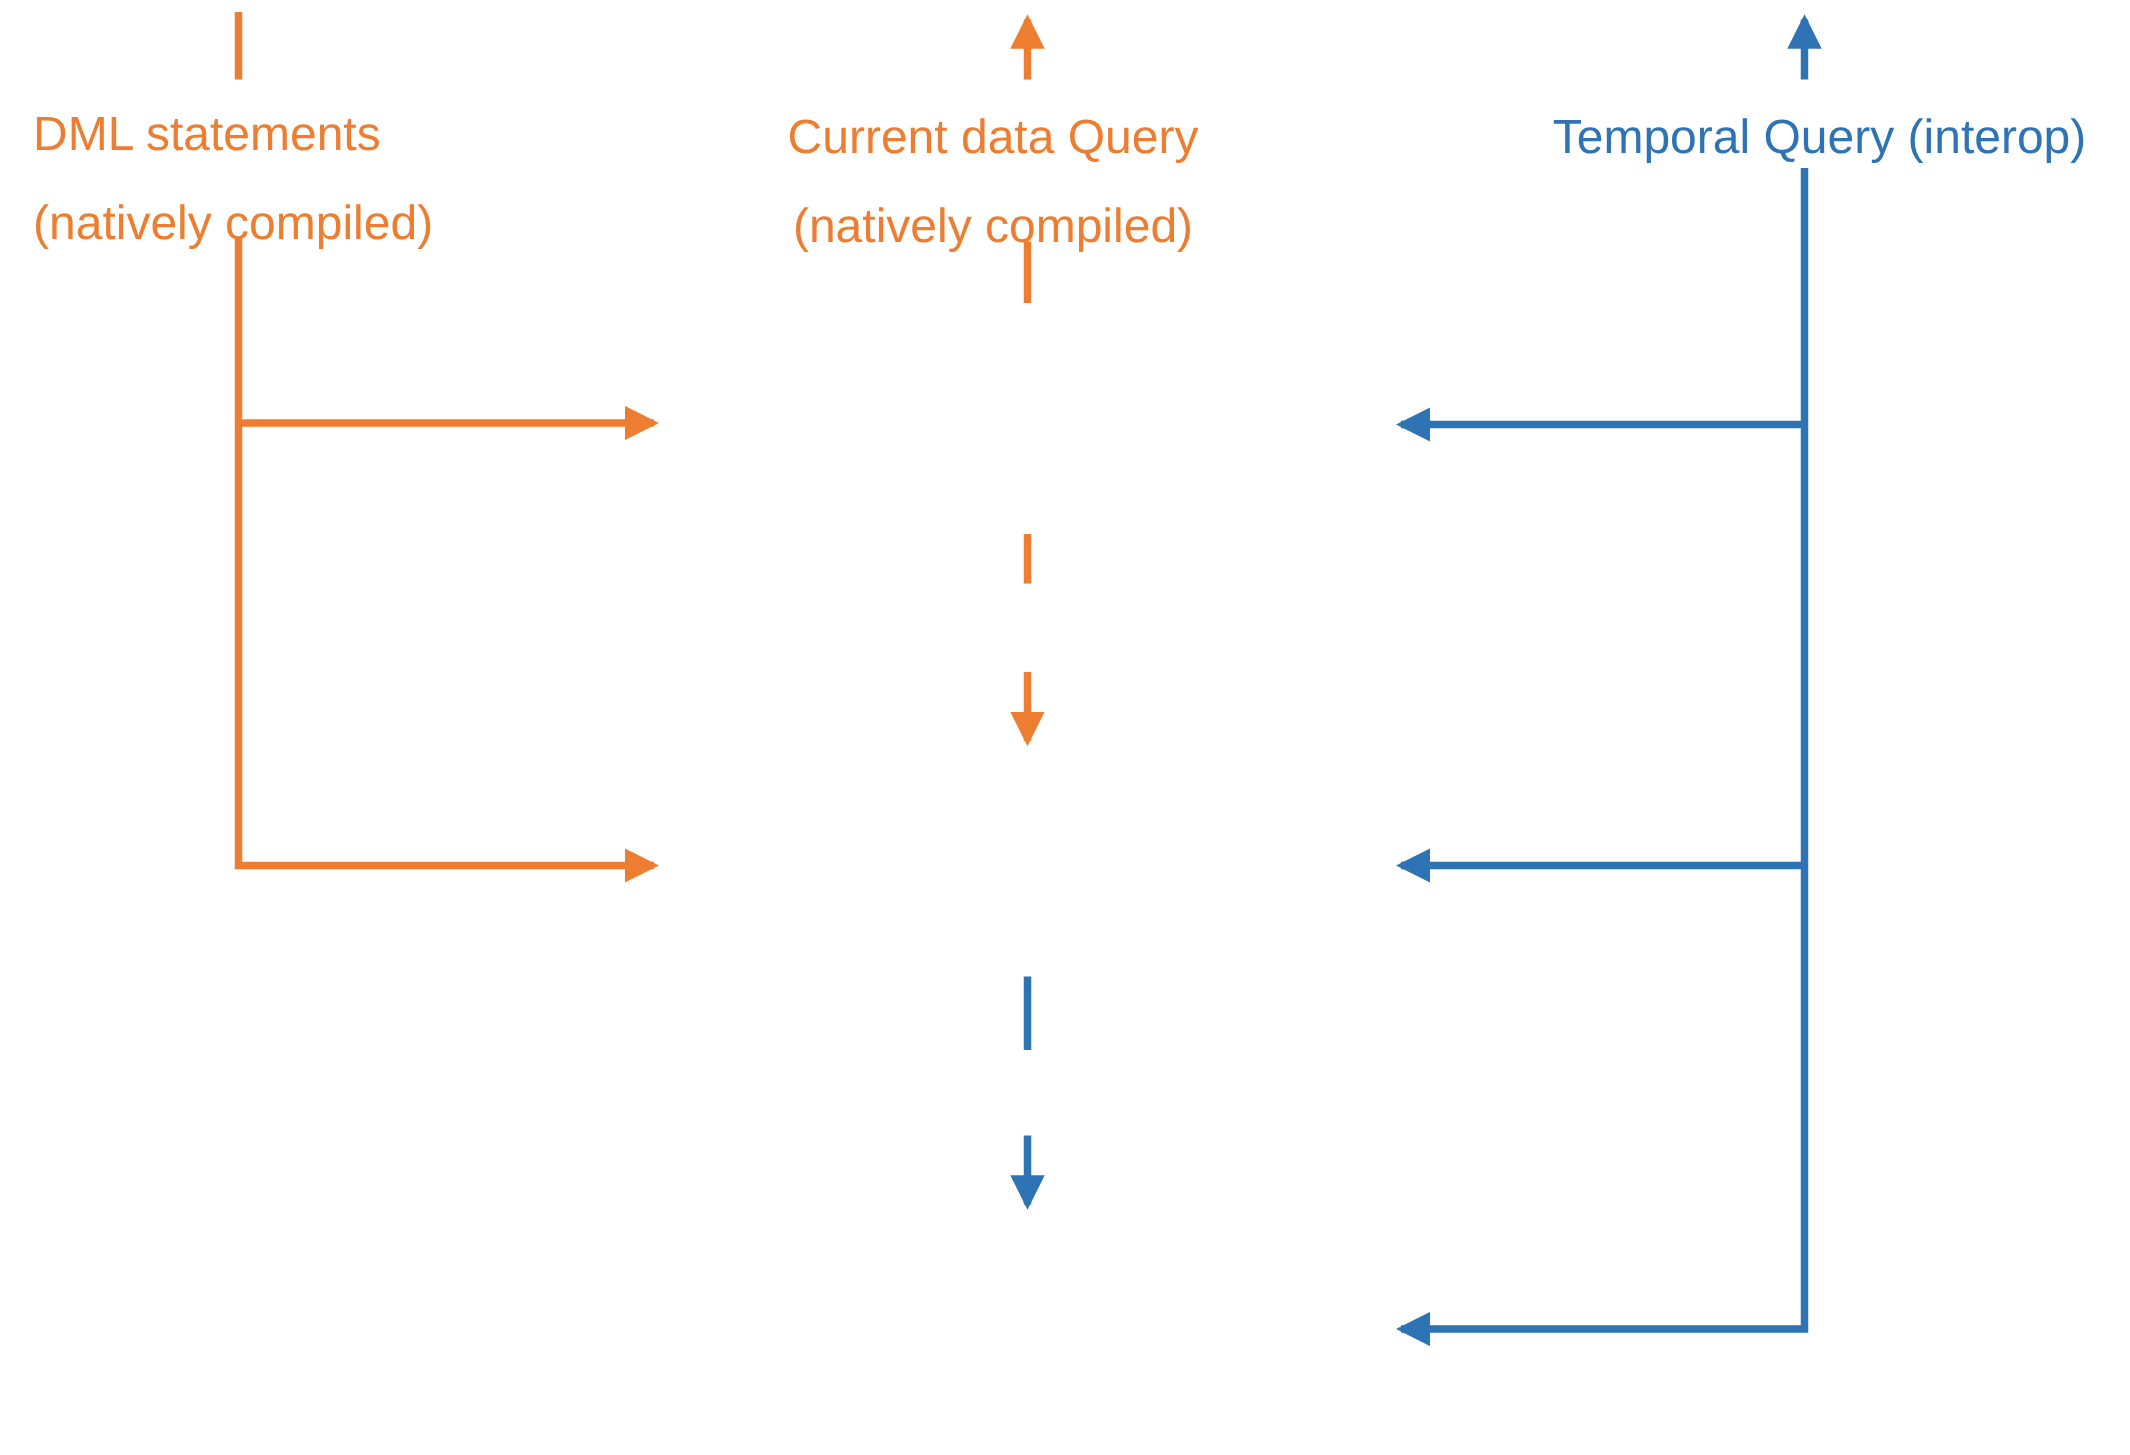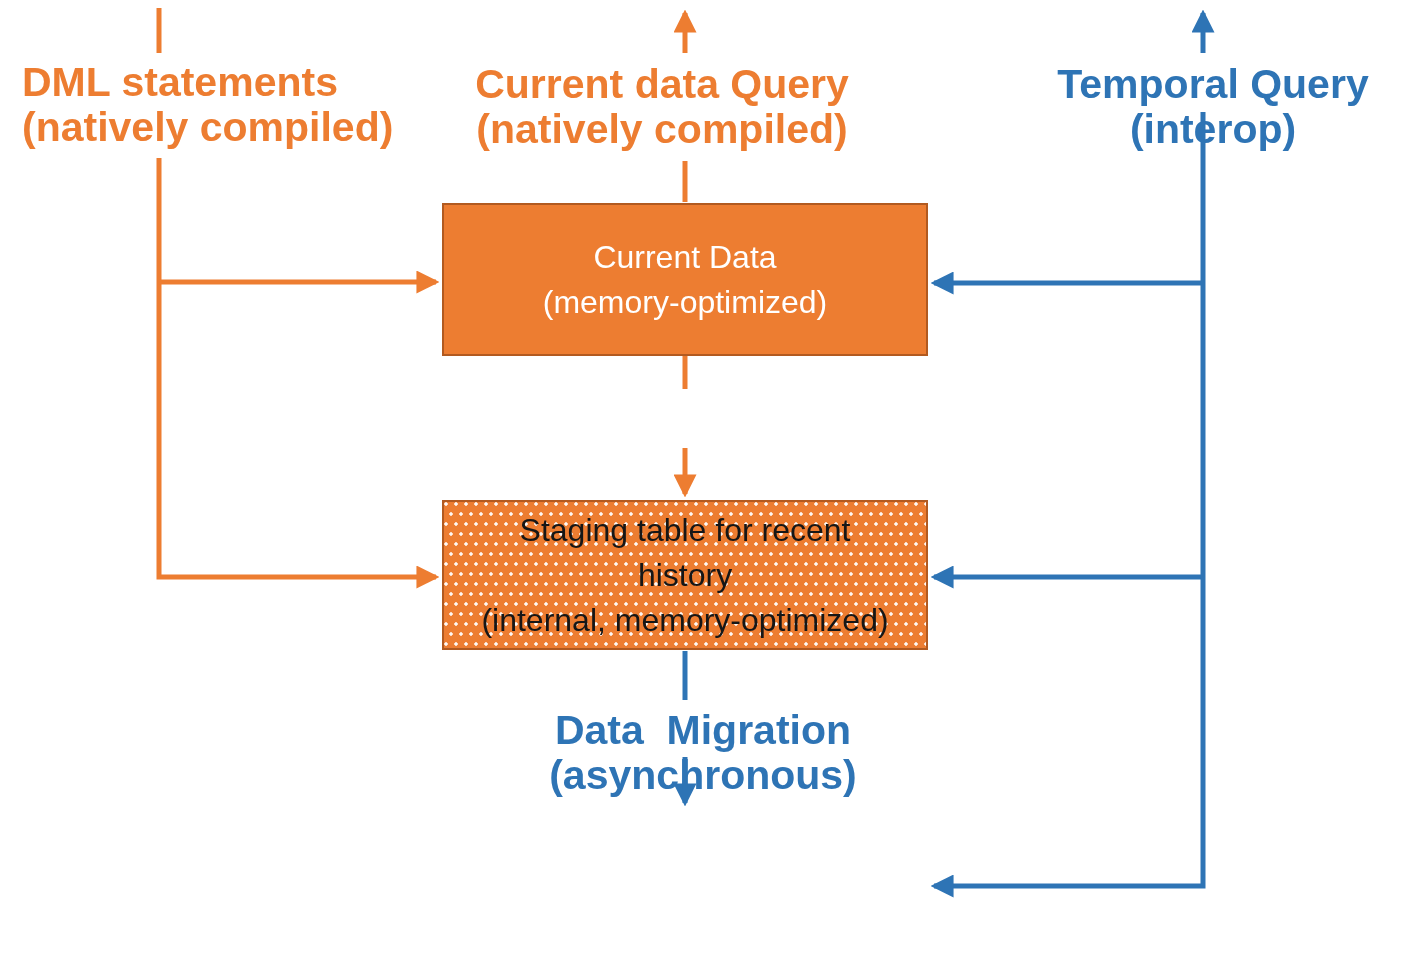--- a/index.html
+++ b/index.html
@@ -20,24 +20,23 @@
     overflow:hidden;
   }
   svg.connectors{position:absolute;left:0;top:0;width:1420px;height:970px;}
   svg.connectors *{vector-effect:none;}
   .conn{fill:none;stroke-linejoin:miter;}
   .conn.orange{stroke:var(--orange);stroke-width:5;}
   .conn.blue{stroke:var(--blue);stroke-width:5;}
 
   .label{
     position:absolute;
-    font-size:41px;
-    line-height:45px;
+    font-size:32px;
+    line-height:59px;
     white-space:pre-wrap;
-    font-weight:bold;
   }
   .label.orange{color:var(--orange);}
   .label.blue{color:var(--blue);}
   .label.centered{text-align:center;}
 
   .box{
     position:absolute;
     left:442px;width:486px;
     display:flex;align-items:center;justify-content:center;
     text-align:center;
@@ -100,27 +99,17 @@
 
   <div class="label orange" style="left:22px;top:60px;">DML statements
 (natively compiled)</div>
 
   <div class="label orange centered" style="left:412px;top:62px;width:500px;">Current data Query
 (natively compiled)</div>
 
   <div class="label blue centered" style="left:1003px;top:62px;width:420px;">Temporal Query (interop)</div>
 
 
-  <div class="label blue centered" style="left:443px;top:708px;width:520px;">Data  Migration (asynchronous)</div>
 
-  <div class="box current">
-    <span>Current Data
-(memory-optimized)</span>
-  </div>
 
-  <div class="box staging">
-    <span>Staging table for recent
-history
-(internal, memory-optimized)</span>
-  </div>
 
 
 </div>
 
 </body></html>

